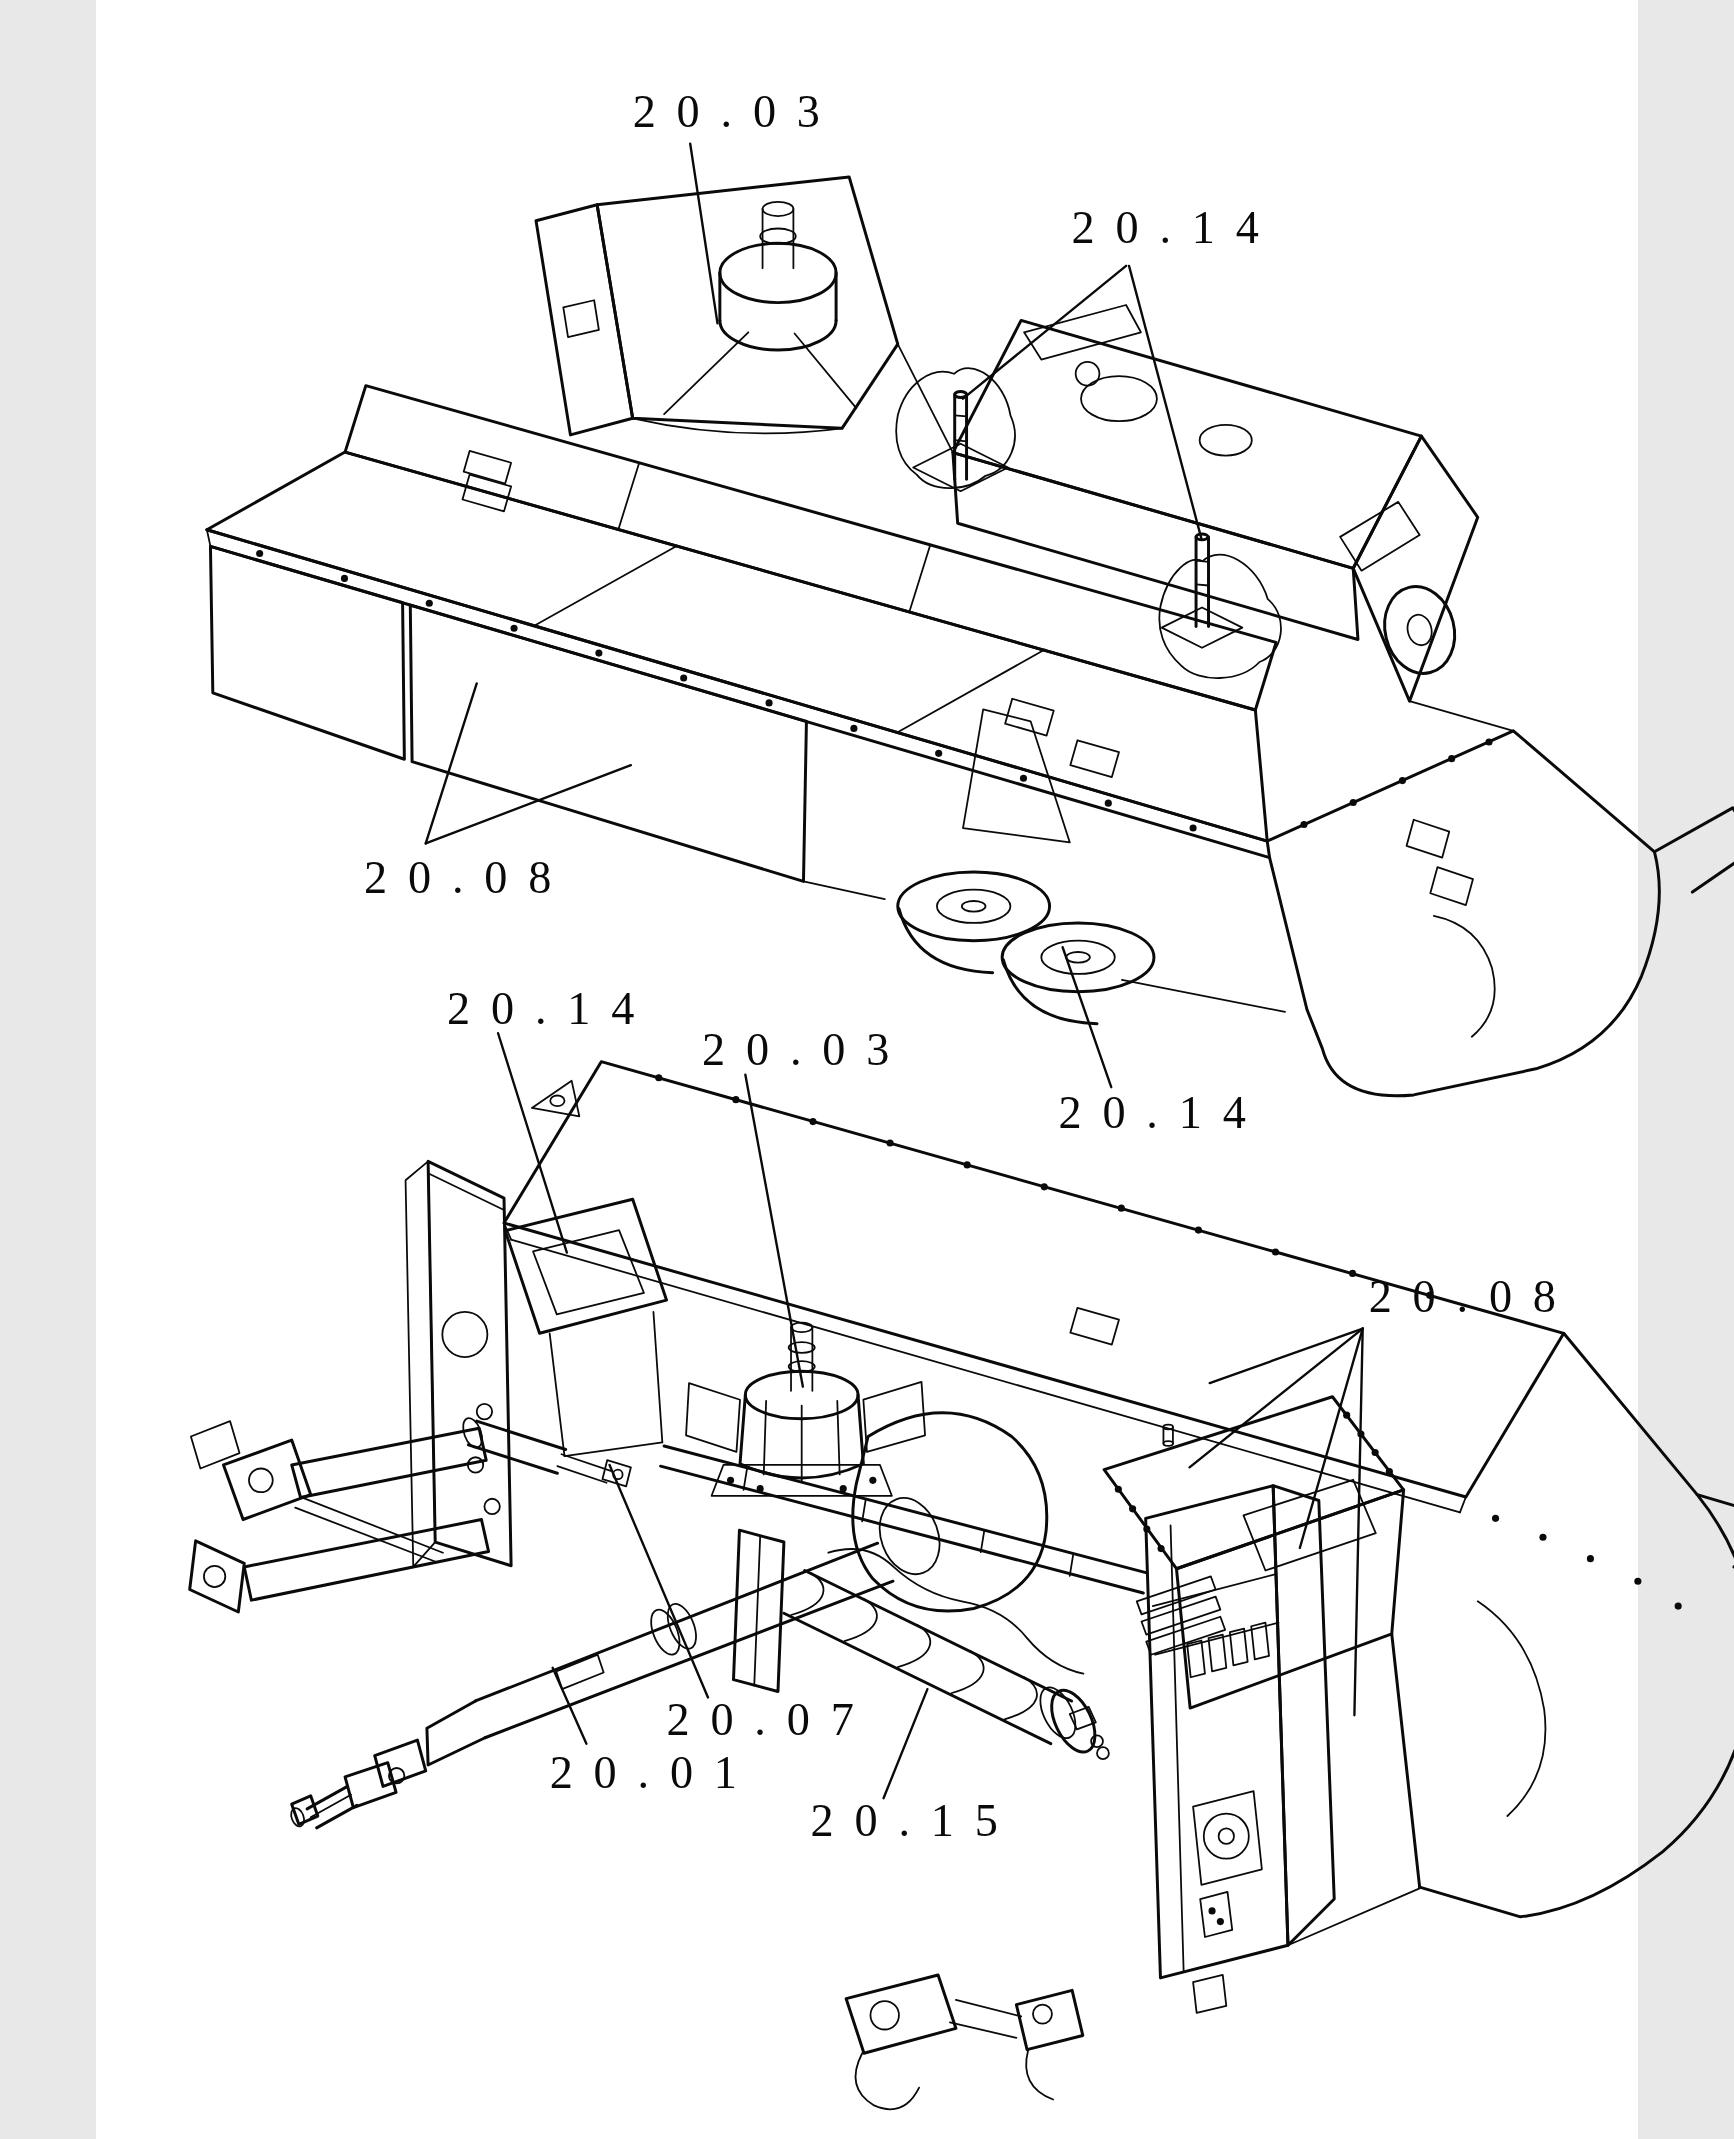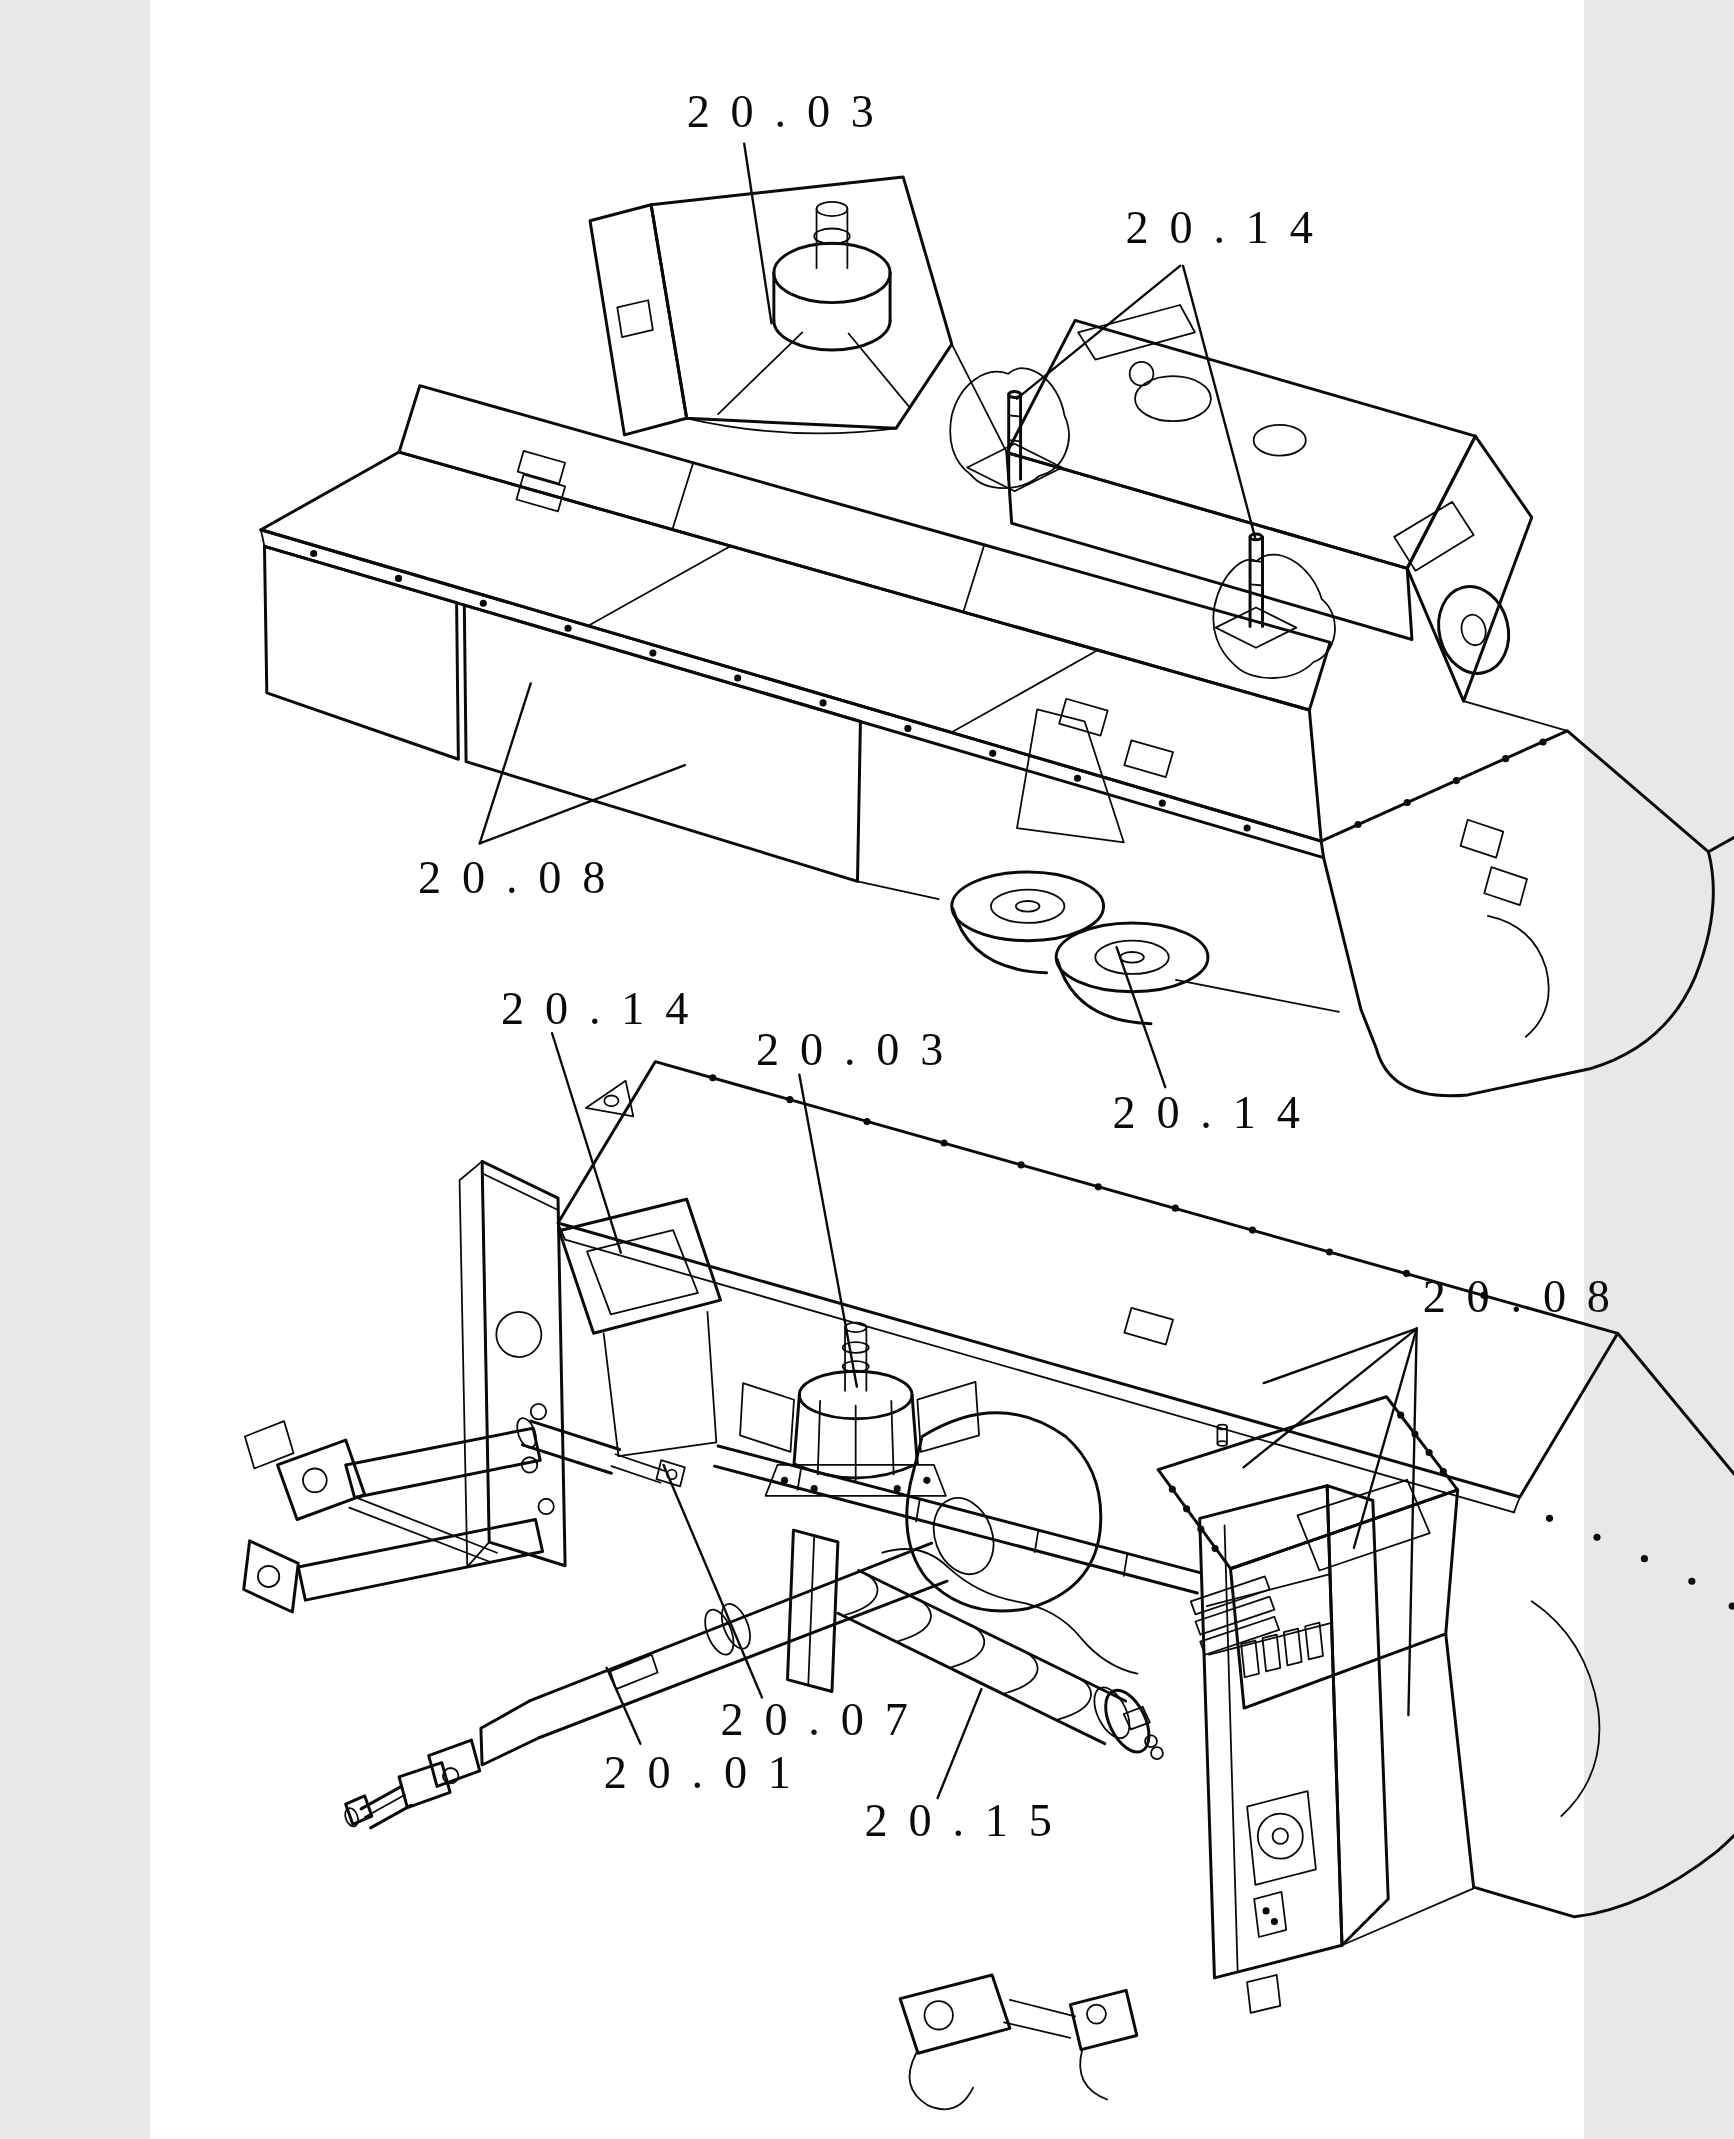--- a/index.html
+++ b/index.html
@@ -1,16 +1,16 @@
 <!DOCTYPE html>
 <html style="font-size:9.5px"><head>
 <meta charset="utf-8">
 <style>
   html,body{margin:0;padding:0;background:#e8e8e8;}
-  .page{position:relative;width:1434px;height:2140px;background:#ffffff;margin:0 auto;
+  .page{position:relative;width:1542px;height:2140px;background:#ffffff;margin:0 auto;
         font-family:"Liberation Serif", serif;}
   svg{position:absolute;left:0;top:0;}
   .ln{fill:none;stroke:#0a0a0a;stroke-width:5;stroke-linejoin:round;stroke-linecap:round;}
   .thin{fill:none;stroke:#0a0a0a;stroke-width:3;stroke-linejoin:round;stroke-linecap:round;}
   .leader{fill:none;stroke:#0a0a0a;stroke-width:4;stroke-linecap:round;}
   .rivet{fill:#0a0a0a;stroke:none;}
   .callout-label{font-family:"Liberation Serif", serif;font-size:78px;letter-spacing:0.45em;
         fill:#0a0a0a;}
 </style>
 </head>

